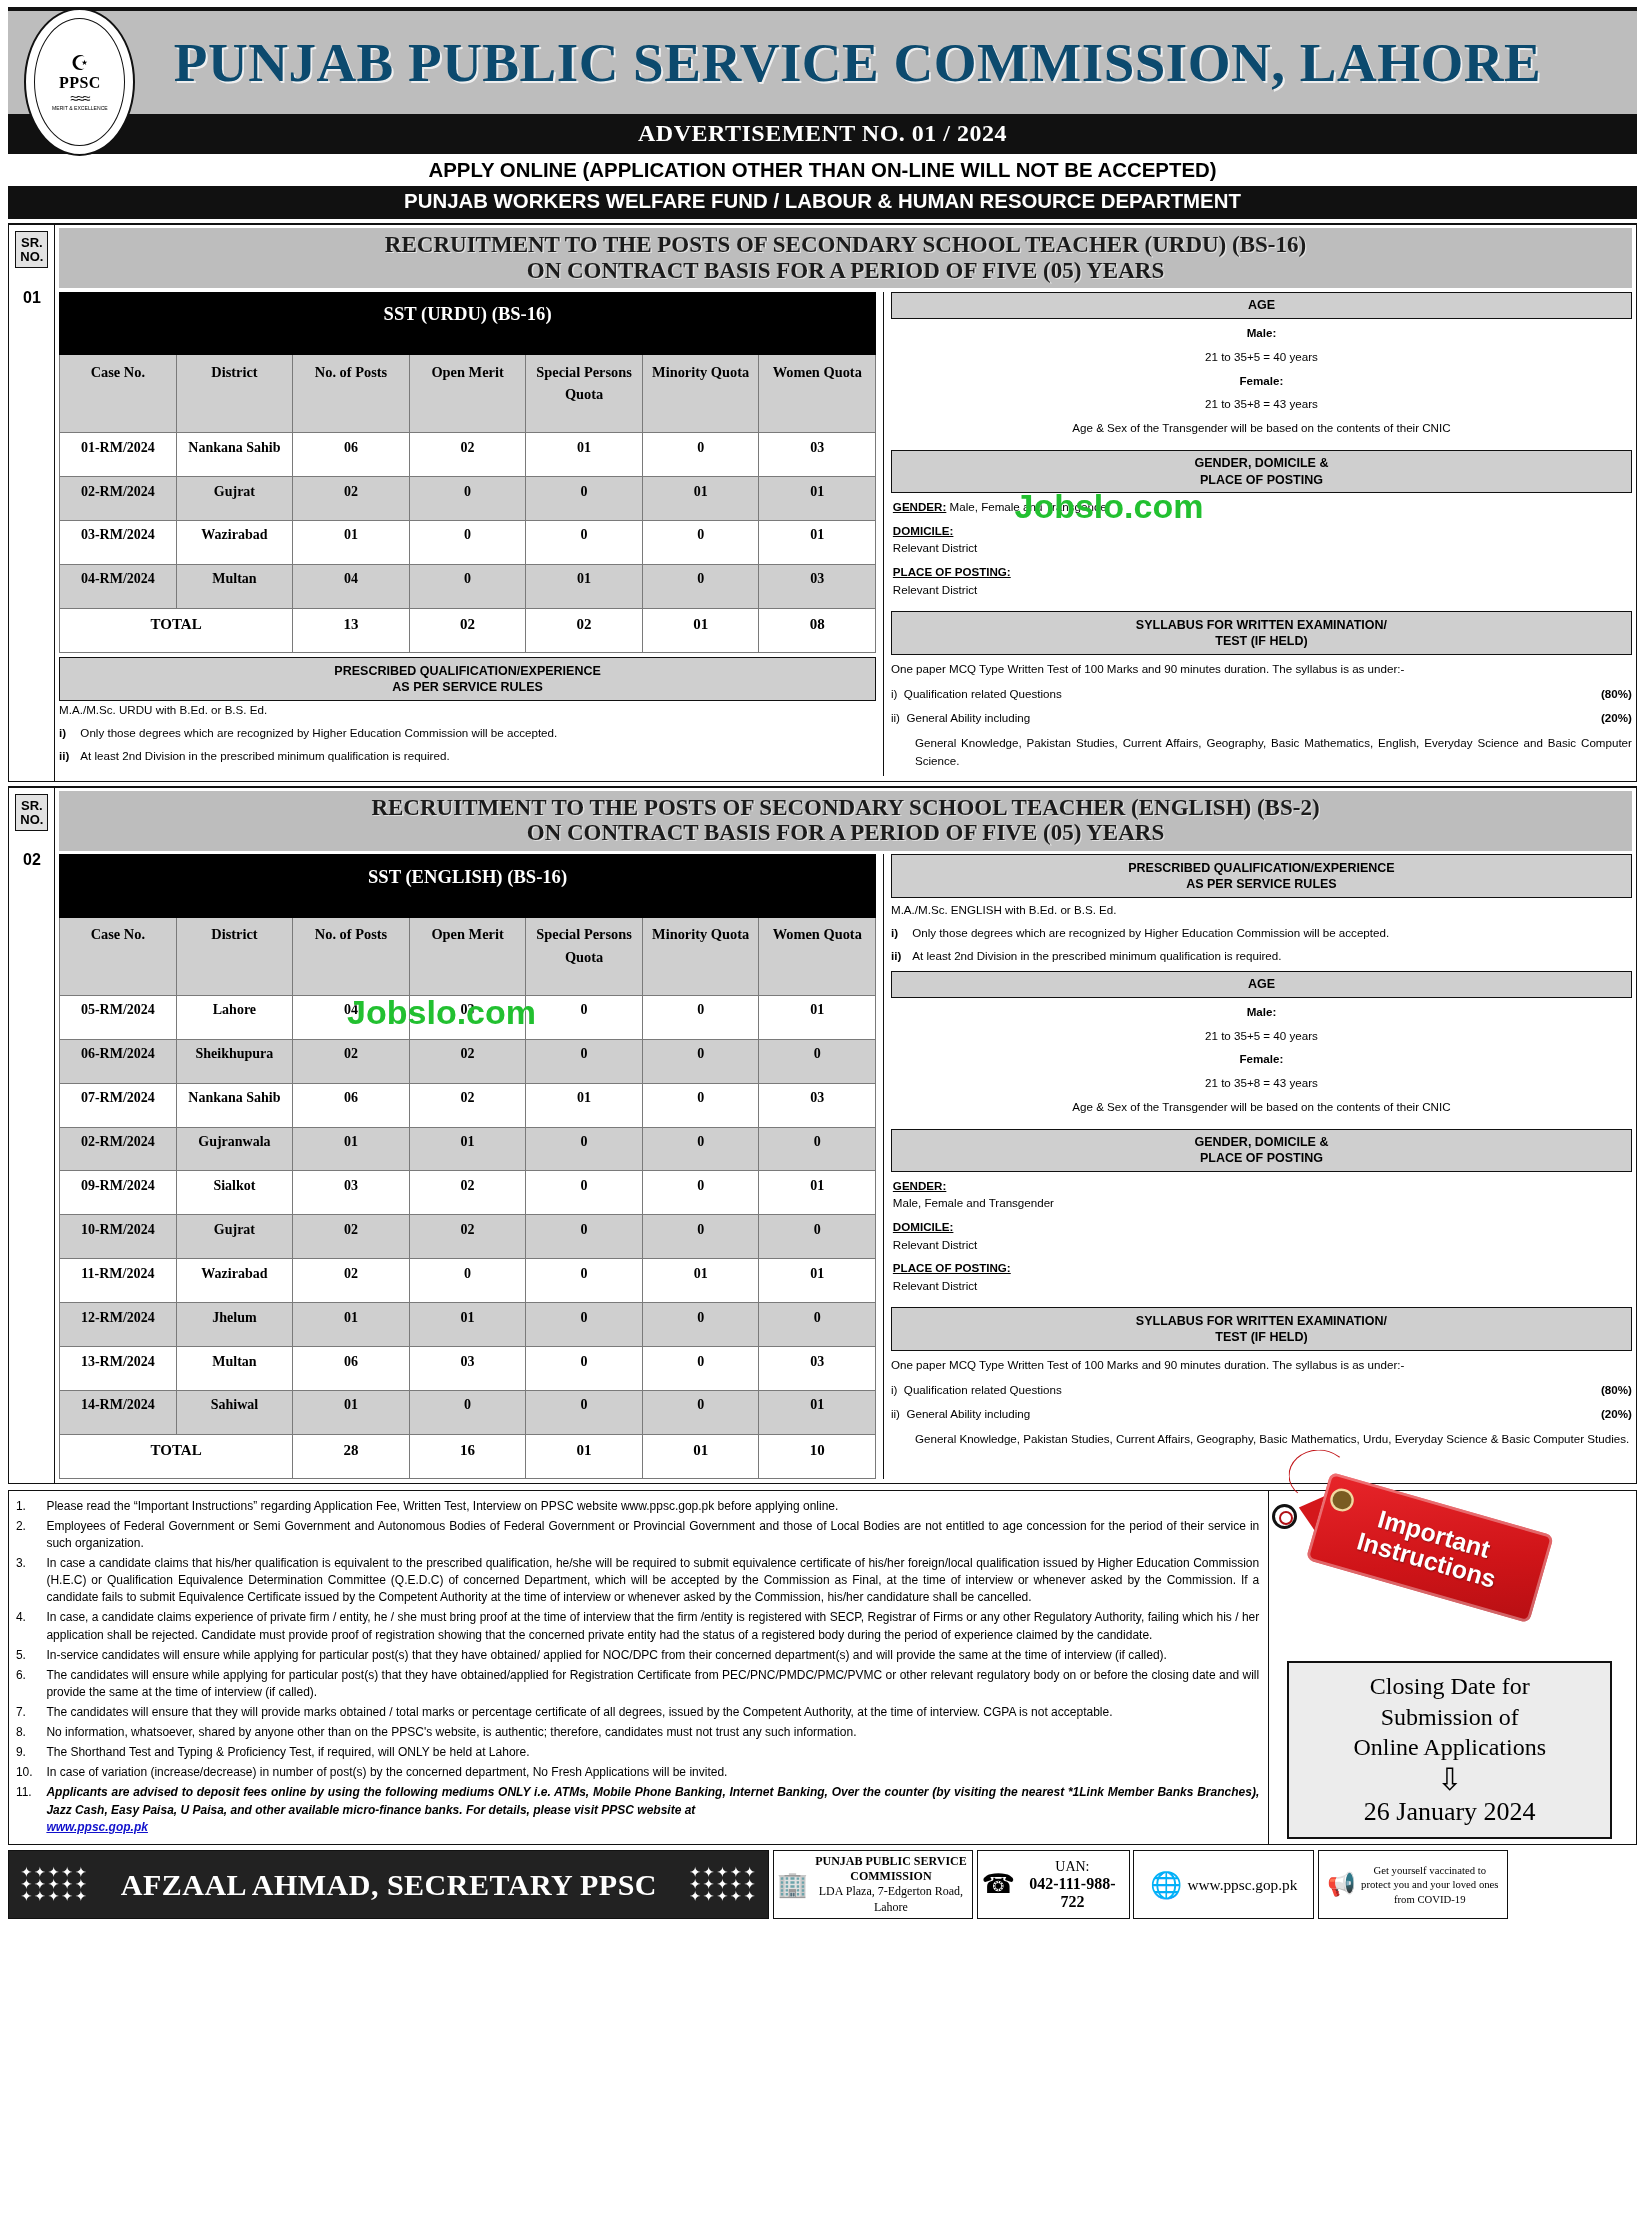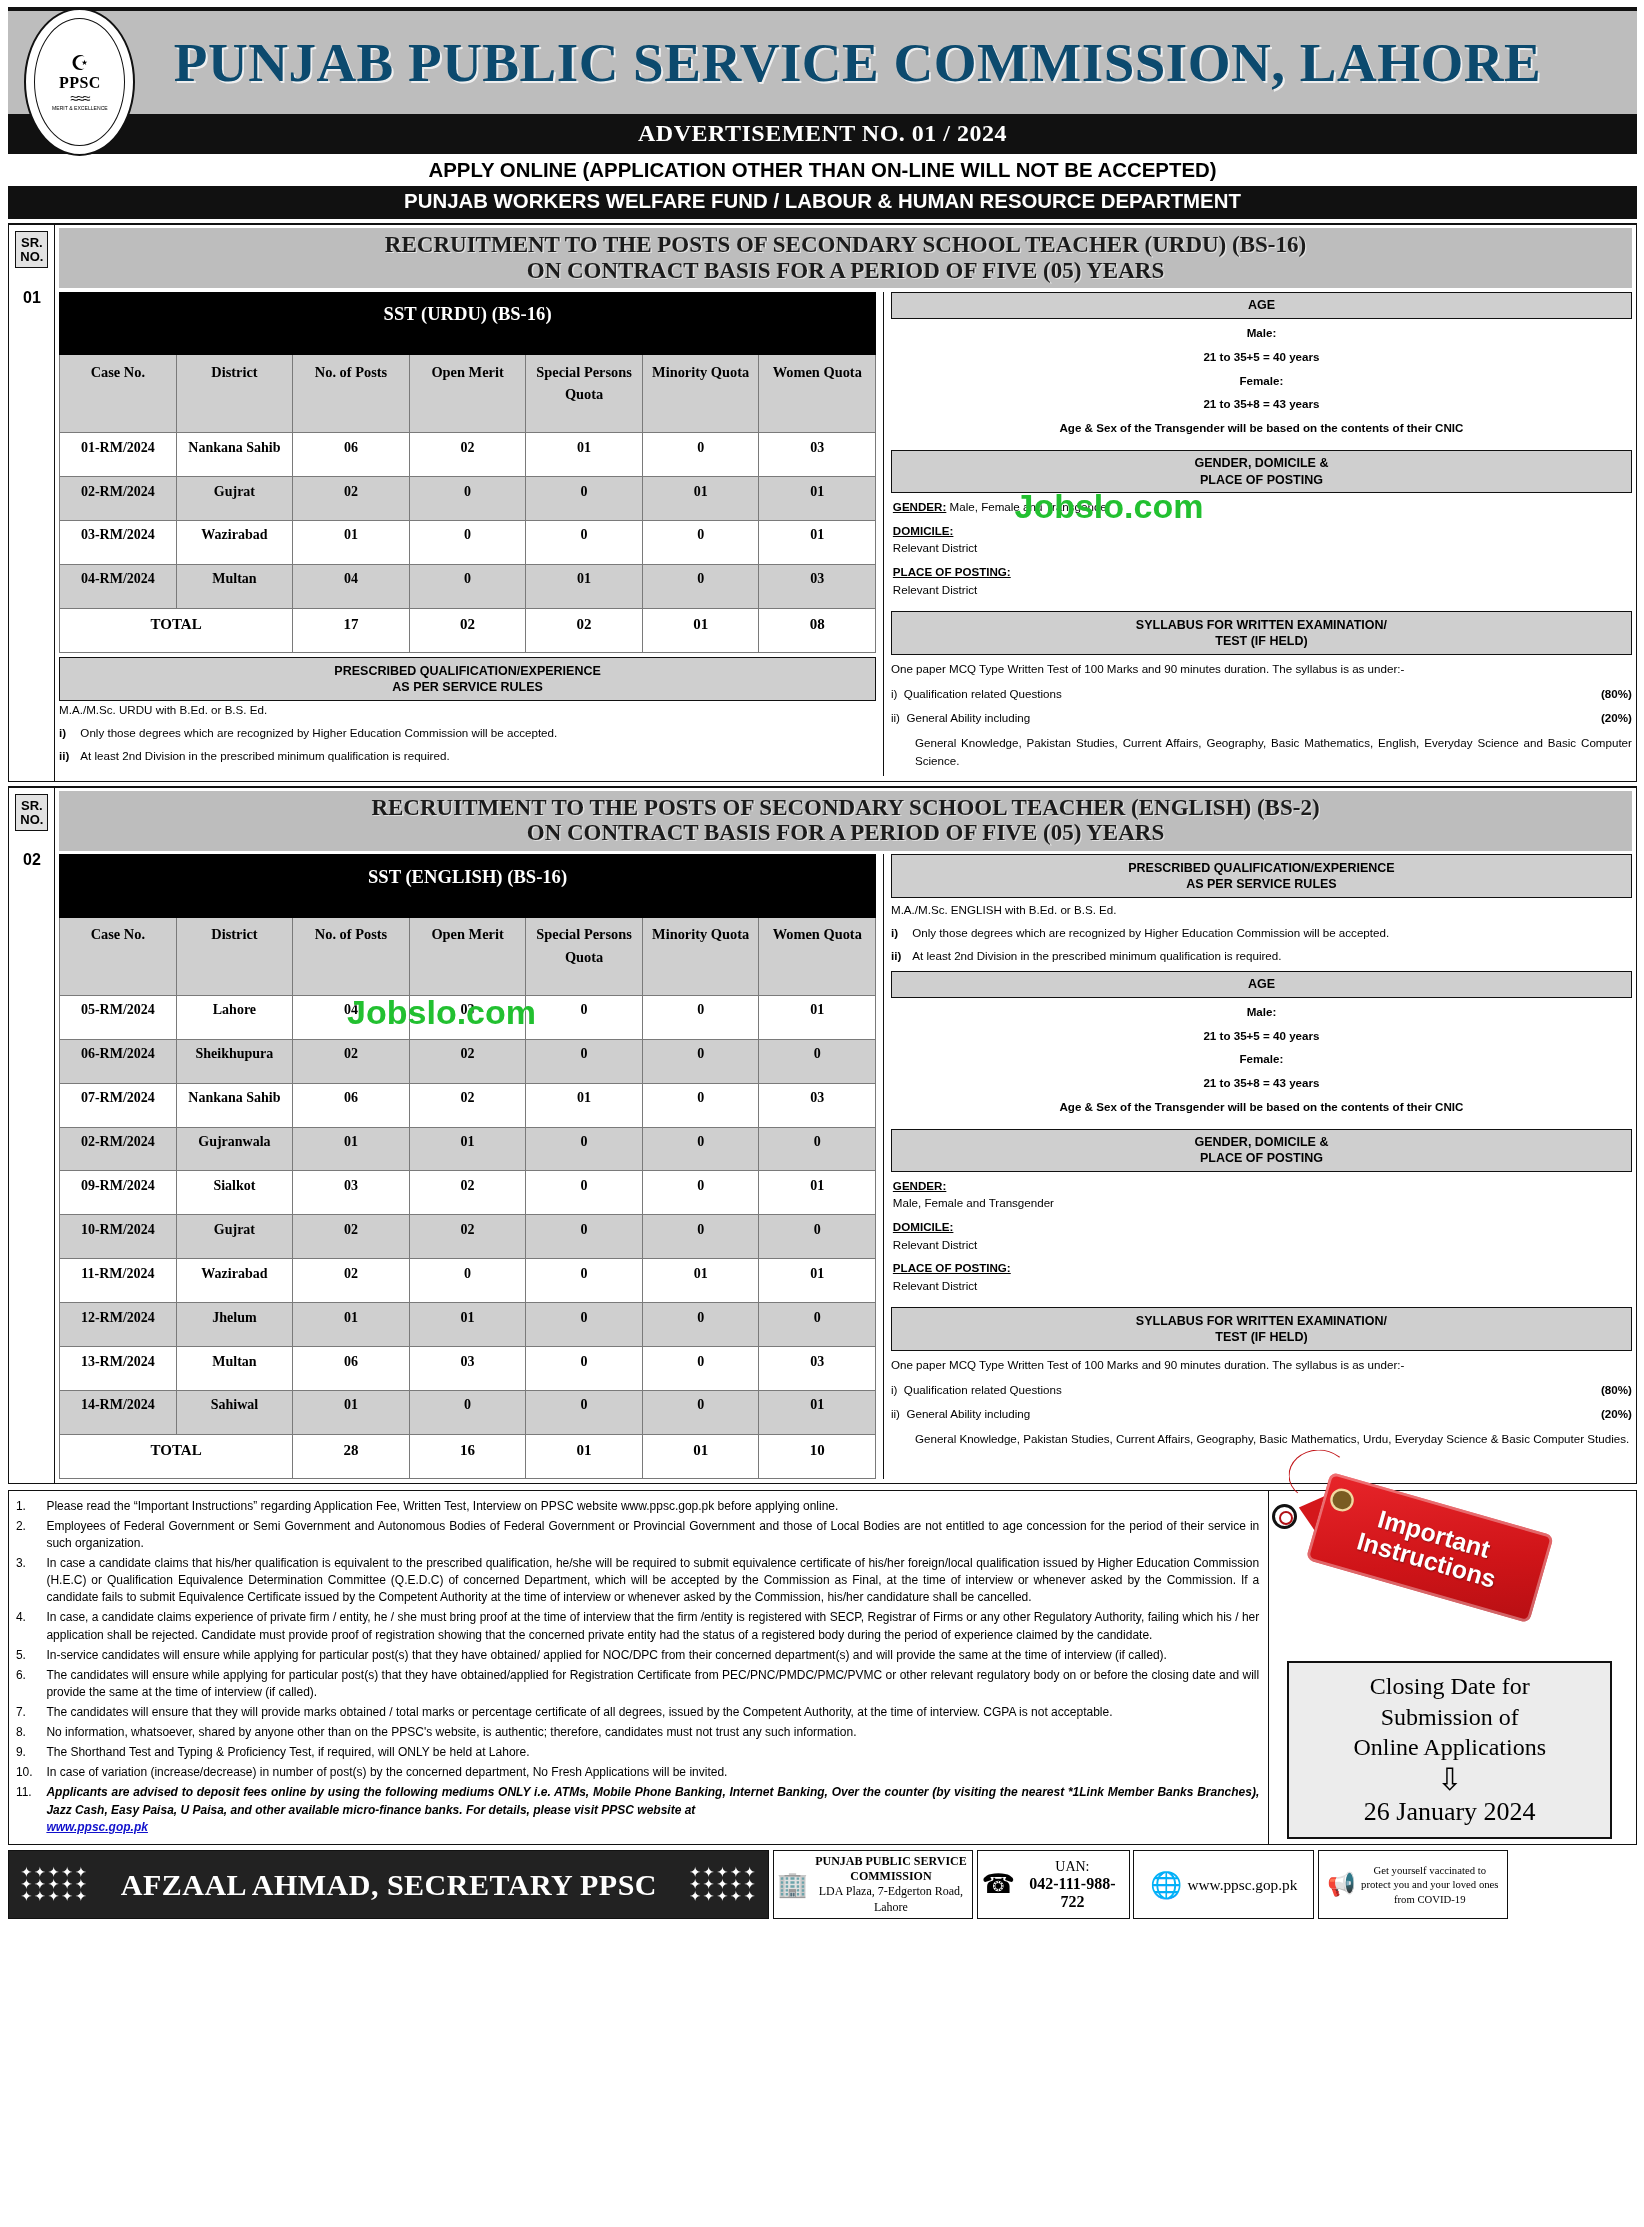--- a/index.html
+++ b/index.html
@@ -134,21 +134,21 @@
   .panel-head {
     background:#cfcfcf;
     border: 1.9px solid #111;
     text-align:center; font-weight:bold;
     font-size: 12.5px; line-height:1.3;
     padding: 4.6px 1.9px;
     margin-top: 4.6px;
   }
   .panel-body { padding: 4.6px 1.9px 1.9px 1.9px; font-size:11.6px; line-height:1.5; }
   .panel-body p { margin: 0 0 6.5px 0; }
-  .ctr { text-align:center;font-weight:bold; }
+  .ctr { text-align:center; }
   .b { font-weight:bold; }
   .u { text-decoration: underline; }
   .pct { float:right; font-weight:bold; }
 
   .qual-note { font-size:11.6px; line-height:1.6; }
   .qual-note .li { display:flex; gap:4.6px; margin-top:4.6px;}
   .qual-note .li .mk { width:16.7px; flex:0 0 16.7px; font-weight:bold;}
 
   .syl-body { font-size:11.6px; line-height:1.55; padding-top: 5.6px;}
   .syl-body .line { margin-bottom: 6.5px; }
@@ -334,21 +334,21 @@
               <td class="caseno">04-RM/2024</td>
               <td>Multan</td>
               <td>04</td>
               <td>0</td>
               <td>01</td>
               <td>0</td>
               <td>03</td>
             </tr>
             <tr class="total">
               <td class="totlabel" colspan="2">TOTAL</td>
-              <td>17</td>
+              <td>13</td>
               <td>02</td>
               <td>02</td>
               <td>01</td>
               <td>08</td>
             </tr>
           </tbody>
             </table>
 
           <div class="panel-head">
             <div>PRESCRIBED QUALIFICATION/EXPERIENCE</div>

